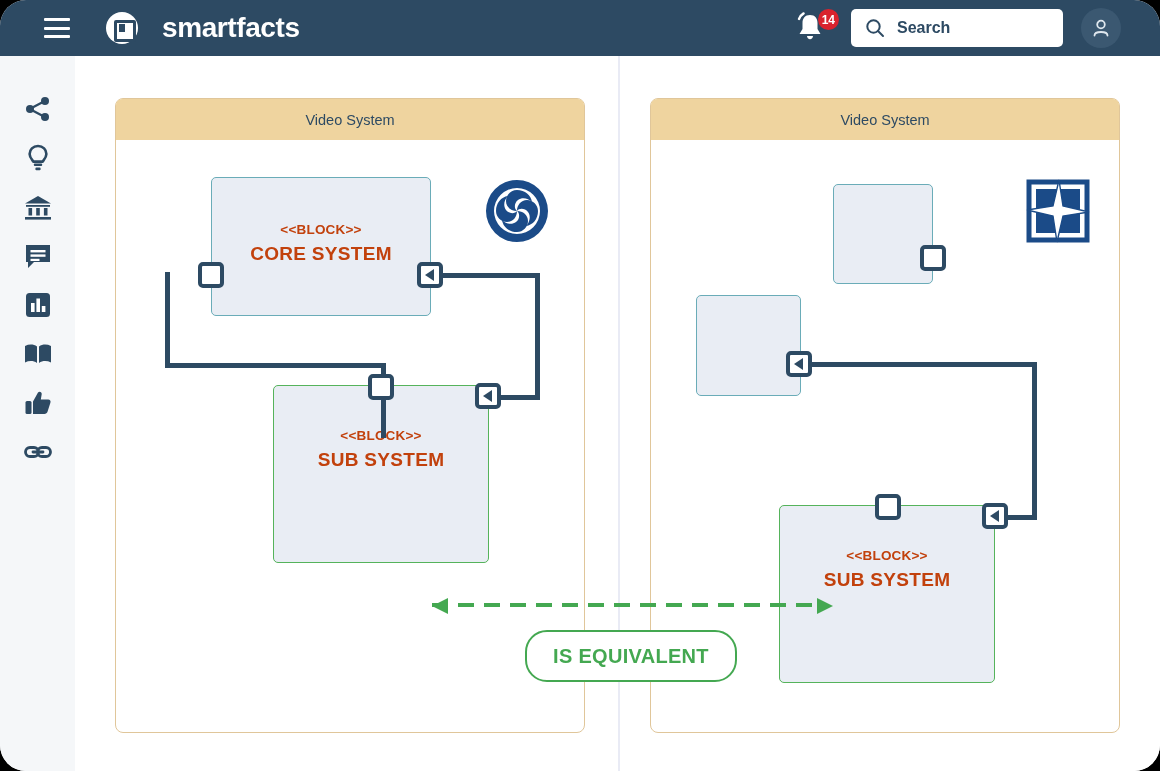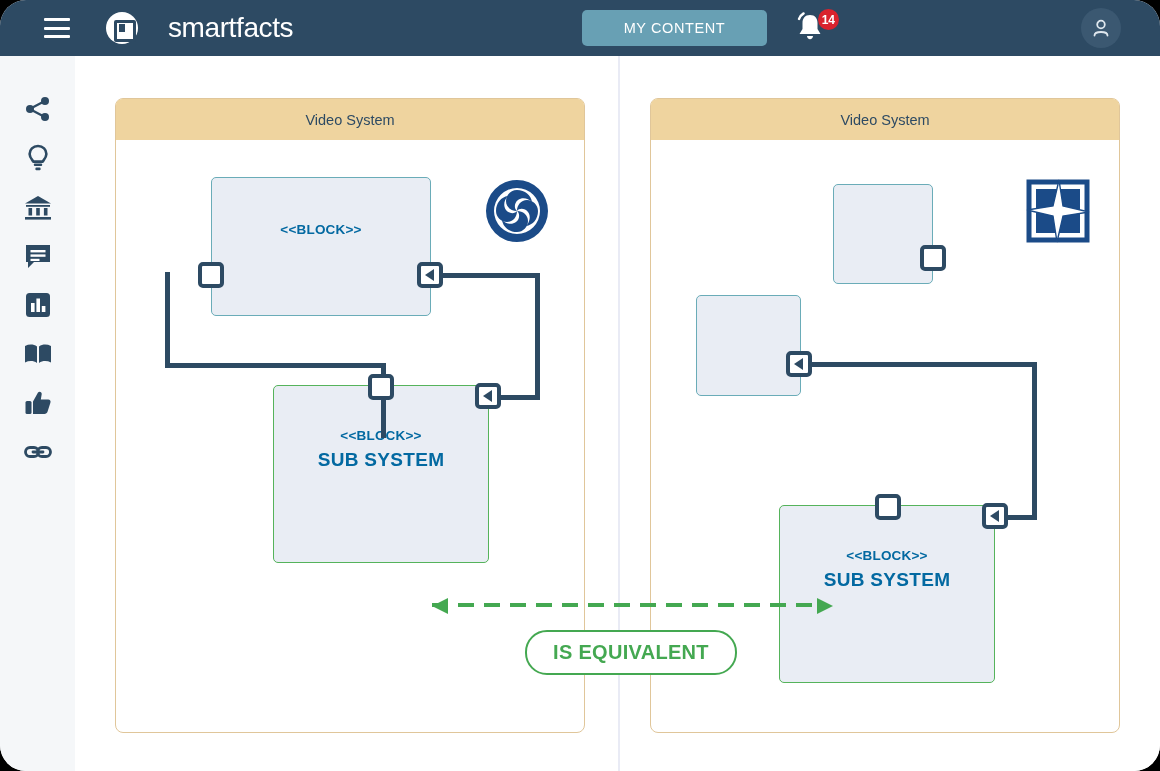--- a/index.html
+++ b/index.html
@@ -68,24 +68,24 @@
   }
   .brand-mark::after {
     content: "";
     position: absolute;
     left: 13px; top: 12px;
     width: 6px; height: 8px;
     background: #2d4a63;
   }
 
   .brand-name {
-    margin-left: 30px;
+    margin-left: 24px;
     color: #ffffff;
     font-size: 28px;
-    font-weight: normal;
+    font-weight: bold;
     letter-spacing: -0.4px;
   }
 
   #my-content-btn {
     position: absolute;
     left: 582px;
     top: 10px;
     width: 185px;
     height: 36px;
     background: #68a0b4;
@@ -230,21 +230,21 @@
     background: #e9edf4;
     border-radius: 5px;
   }
   .blk-teal  { border: 1.5px solid #6aacb8; }
   .blk-green { border: 1.5px solid #55b35b; }
 
   .blk-label {
     position: absolute;
     left: 0; right: 0;
     text-align: center;
-    color: #0369a1;
+    color: #c2410c;
   }
   .blk-stereo { font-size: 13.5px; font-weight: bold; letter-spacing: .2px; }
   .blk-title  { font-size: 19px; font-weight: bold; letter-spacing: .3px; }
 
   
   .port {
     position: absolute;
     width: 26px; height: 26px;
     background: #ffffff;
     border: 4px solid #2d4a63;
@@ -285,21 +285,21 @@
   }
   .equiv-arrow { position: absolute; top: 539px; z-index: 18; }
   #equiv-arrow-left  { left: 355px; }
   #equiv-arrow-right { left: 738px; }
 
   #equiv-badge {
     position: absolute;
     left: 450px;
     top: 574px;
     width: 212px;
-    height: 45px;
+    height: 52px;
     border: 2.5px solid #44a851;
     border-radius: 22px;
     background: #ffffff;
     display: flex;
     align-items: center;
     justify-content: center;
     color: #44a851;
     font-size: 20px;
     font-weight: bold;
     letter-spacing: .3px;
@@ -316,31 +316,37 @@
 
     <div class="hamburger">
       <span></span>
         <span></span>
         <span></span>
     </div>
 
     <div class="brand-mark"></div>
     <div class="brand-name">smartfacts</div>
 
-    <button id="my-content-btn">MY CONTENT</button>
 
     <div id="bell-wrap">
       <svg width="34" height="36" viewBox="0 0 34 36">
         <path d="M17 6 C12 6 9.5 9.5 9.5 14 L9.5 20 L6.5 25 L27.5 25 L24.5 20 L24.5 14 C24.5 9.5 22 6 17 6 Z" fill="#ffffff"></path>
         <path d="M14 27 L20 27 C20 29 18.6 30.2 17 30.2 C15.4 30.2 14 29 14 27 Z" fill="#ffffff"></path>
         <path d="M6 10 C7 7.4 8.6 5.6 10.6 4.4" stroke="#ffffff" stroke-width="2.4" fill="none" stroke-linecap="round"></path>
       </svg>
       <div class="bell-badge">14</div>
     </div>
 
+    <div id="search-box">
+      <svg width="20" height="20" viewBox="0 0 20 20">
+        <circle cx="8.5" cy="8.5" r="6.2" stroke="#2d4a63" stroke-width="2" fill="none"></circle>
+        <line x1="13" y1="13" x2="18" y2="18" stroke="#2d4a63" stroke-width="2" stroke-linecap="round"></line>
+      </svg>
+      <input id="search-input" type="text" placeholder="Search" style="">
+    </div>
 
     <div id="avatar">
       <svg width="22" height="22" viewBox="0 0 22 22">
         <circle cx="11" cy="7.5" r="3.8" stroke="#dfe7ee" stroke-width="1.8" fill="none"></circle>
         <path d="M4.5 18.5 C4.5 13.8 17.5 13.8 17.5 18.5" stroke="#dfe7ee" stroke-width="1.8" fill="none" stroke-linecap="round"></path>
       </svg>
     </div>
   </div>
 
   <div id="sidebar">
@@ -428,20 +434,21 @@
           <path d="M33 2 a31 31 0 0 1 31 31 a31 31 0 0 1 -31 31 a31 31 0 0 1 -31 -31 a31 31 0 0 1 31 -31 Z
                    M33 10 a23 23 0 0 0 -23 23 a23 23 0 0 0 23 23 a23 23 0 0 0 23 -23 a23 23 0 0 0 -23 -23 Z" fill="#1b4b88"></path>
           <path d="M33 12 C41 12 47 17 48 24 C44 20 38 19 34 22 C30 25 30 31 33 33 C27 33 22 29 22 23 C22 17 27 12 33 12 Z" fill="#1b4b88"></path>
           <path d="M54 33 C54 41 49 47 42 48 C46 44 47 38 44 34 C41 30 35 30 33 33 C33 27 37 22 43 22 C49 22 54 27 54 33 Z" fill="#1b4b88"></path>
           <path d="M33 54 C25 54 19 49 18 42 C22 46 28 47 32 44 C36 41 36 35 33 33 C39 33 44 37 44 43 C44 49 39 54 33 54 Z" fill="#1b4b88"></path>
           <path d="M12 33 C12 25 17 19 24 18 C20 22 19 28 22 32 C25 36 31 36 33 33 C33 39 29 44 23 44 C17 44 12 39 12 33 Z" fill="#1b4b88"></path>
         </svg>
 
         <div class="blk blk-teal" style="left:95px; top:37px; width:220px; height:139px;">
           <div class="blk-label blk-stereo" style="top:44px;">&lt;&lt;BLOCK&gt;&gt;</div>
+          <div class="blk-label blk-title" style="top:65px;">CORE SYSTEM</div>
         </div>
 
         <div class="wire wire-v" style="left:49px; top:132px; height:96px;"></div>
         <div class="wire wire-h" style="left:49px; top:223px; width:221px;"></div>
         <div class="wire wire-v" style="left:265px; top:223px; height:75px;"></div>
 
         <div class="wire wire-h" style="left:304px; top:133px; width:120px;"></div>
         <div class="wire wire-v" style="left:419px; top:133px; height:127px;"></div>
         <div class="wire wire-h" style="left:368px; top:255px; width:56px;"></div>
 

